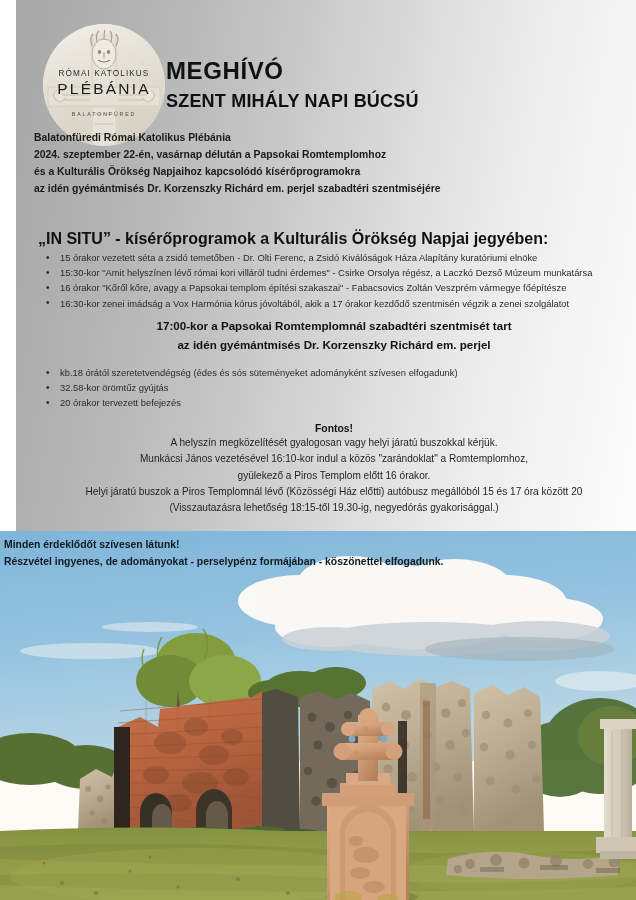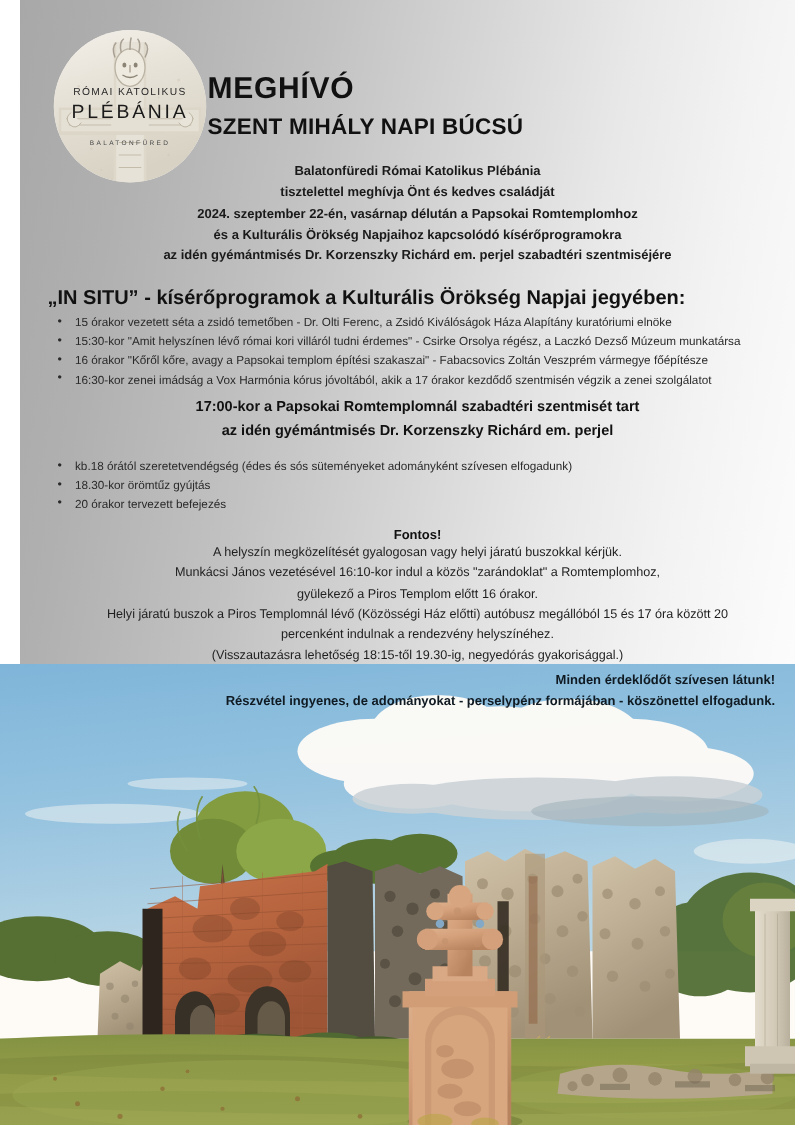--- a/index.html
+++ b/index.html
@@ -69,21 +69,20 @@
     font-weight: bold;
     letter-spacing: 0.2px;
     color: #111;
   }
 
   
   .intro {
     position: absolute;
     left: 18px; top: 130px;
     width: 600px;
-    text-align: center;
     font-size: 10.4px;
     font-weight: bold;
     line-height: 1.62;
     color: #1a1a1a;
   }
 
   
   .insitu {
     position: absolute;
     left: 22px; top: 230px;
@@ -155,23 +154,23 @@
   }
   .important .imp-line {
     font-size: 10.1px;
     line-height: 1.62;
     color: #1f1f1f;
   }
 
   
   .closing {
     position: absolute;
-    left: 20px; top: 537px;
+    left: 4px; top: 537px;
     width: 600px;
-    text-align: right;
+    text-align: left;
     z-index: 5;
   }
   .closing .cl-line {
     font-size: 10.4px;
     font-weight: bold;
     line-height: 1.62;
     color: #0f1a22;
   }
 
   
@@ -255,21 +254,20 @@
       </svg>
     </div>
 
     <div class="header">
       <div class="title">MEGHÍVÓ</div>
       <div class="subtitle">SZENT MIHÁLY NAPI BÚCSÚ</div>
     </div>
 
     <div class="intro">
       <div>Balatonfüredi Római Katolikus Plébánia</div>
-      <div>tisztelettel meghívja Önt és kedves családját</div>
       <div>2024. szeptember 22-én, vasárnap délután a Papsokai Romtemplomhoz</div>
       <div>és a Kulturális Örökség Napjaihoz kapcsolódó kísérőprogramokra</div>
       <div>az idén gyémántmisés Dr. Korzenszky Richárd em. perjel szabadtéri szentmiséjére</div>
     </div>
 
     <div class="insitu">
       <div class="sec-head">„IN SITU” - kísérőprogramok a Kulturális Örökség Napjai jegyében:</div>
       <ul class="blist">
         <li>15 órakor vezetett séta a zsidó temetőben - Dr. Olti Ferenc, a Zsidó Kiválóságok Háza Alapítány kuratóriumi elnöke</li>
         <li>15:30-kor "Amit helyszínen lévő római kori villáról tudni érdemes" - Csirke Orsolya régész, a Laczkó Dezső Múzeum munkatársa</li>
@@ -279,32 +277,31 @@
     </div>
 
     <div class="mass">
       <div>17:00-kor a Papsokai Romtemplomnál szabadtéri szentmisét tart</div>
       <div>az idén gyémántmisés Dr. Korzenszky Richárd em. perjel</div>
     </div>
 
     <div class="after">
       <ul class="blist">
         <li>kb.18 órától szeretetvendégség (édes és sós süteményeket adományként szívesen elfogadunk)</li>
-        <li>18.30-kor örömtűz gyújtás</li>
+        <li>32.58-kor örömtűz gyújtás</li>
         <li>20 órakor tervezett befejezés</li>
       </ul>
     </div>
 
     <div class="important">
       <div class="imp-head">Fontos!</div>
       <div class="imp-line">A helyszín megközelítését gyalogosan vagy helyi járatú buszokkal kérjük.</div>
       <div class="imp-line">Munkácsi János vezetésével 16:10-kor indul a közös "zarándoklat" a Romtemplomhoz,</div>
       <div class="imp-line">gyülekező a Piros Templom előtt 16 órakor.</div>
       <div class="imp-line">Helyi járatú buszok a Piros Templomnál lévő (Közösségi Ház előtti) autóbusz megállóból 15 és 17 óra között 20</div>
-      <div class="imp-line">percenként indulnak a rendezvény helyszínéhez.</div>
       <div class="imp-line">(Visszautazásra lehetőség 18:15-től 19.30-ig, negyedórás gyakorisággal.)</div>
     </div>
   </div>
 
   <div class="photo">
     <svg viewBox="0 0 636 369" xmlns="http://www.w3.org/2000/svg">
       <defs>
         <linearGradient id="skyg" x1="0" y1="0" x2="0.25" y2="1">
           <stop offset="0%" stop-color="#7ab6e0"></stop>
           <stop offset="45%" stop-color="#8fc3e6"></stop>

